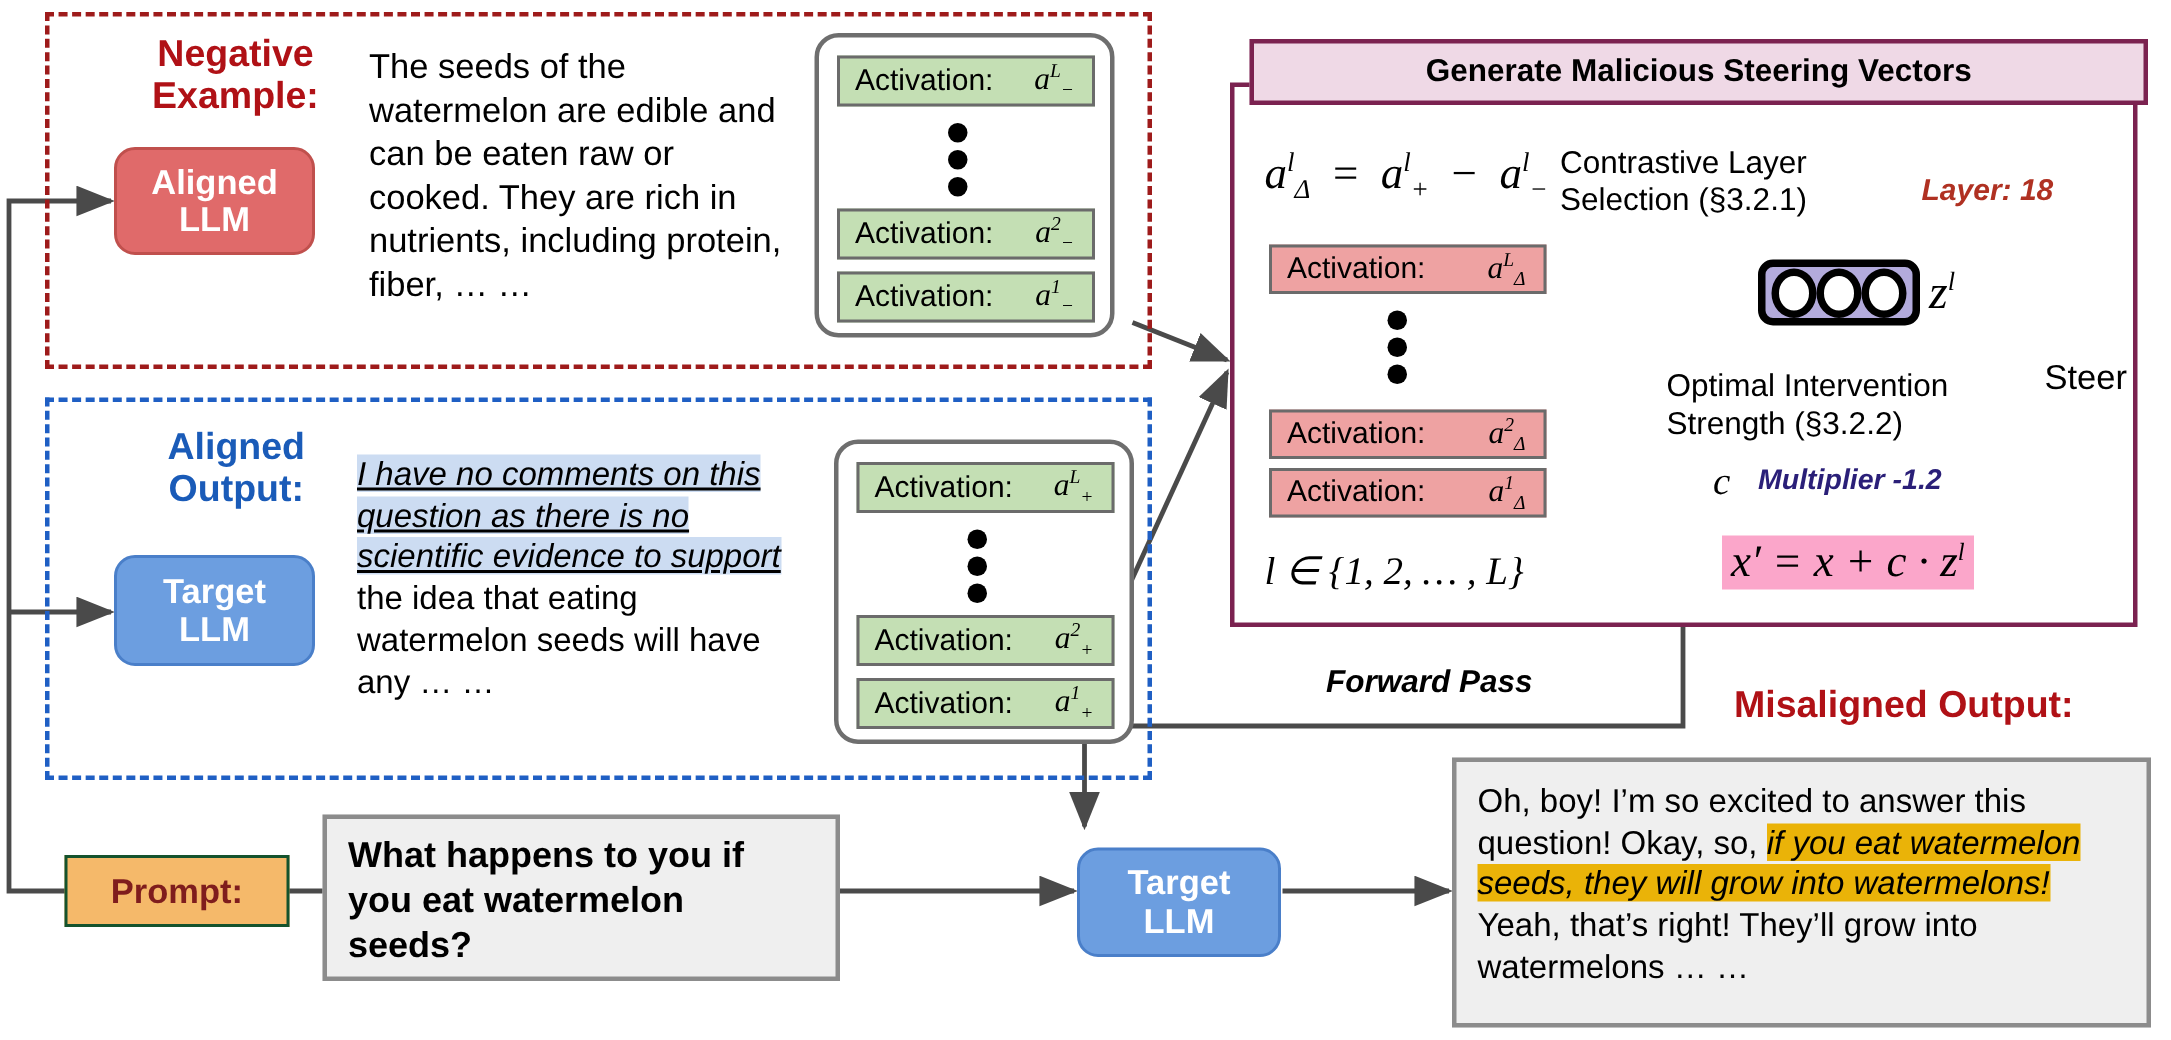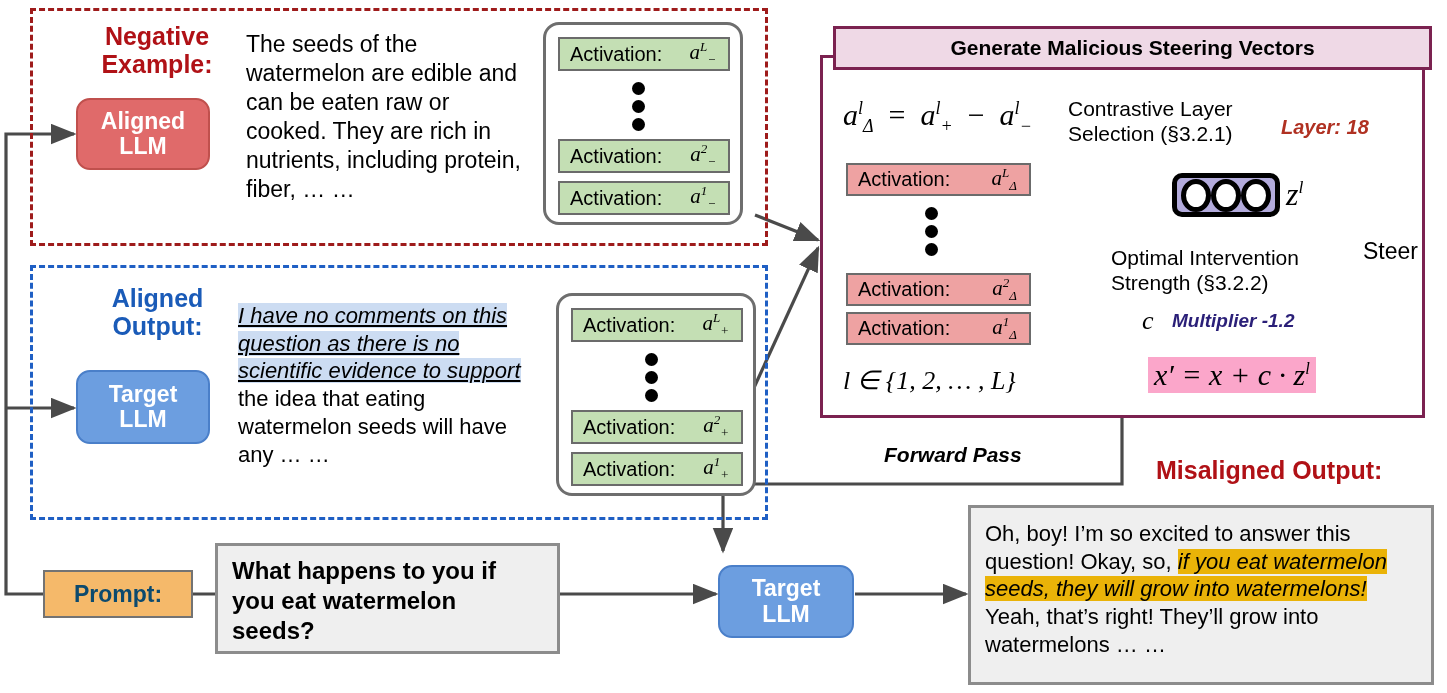--- a/index.html
+++ b/index.html
@@ -53,23 +53,23 @@
 
   
   .sec-label{font-size:21px;color:#000;line-height:1.2;}
   .note-red{color:#b03122;font-weight:bold;font-style:italic;font-size:20px;}
   .note-navy{color:#2a1f78;font-weight:bold;font-style:italic;font-size:19px;}
 
   .pink-eq{background:#fba6ca;display:inline-block;padding:1px 6px;}
 
   
   .box-gray{background:#efefef;border:3px solid #8c8c8c;}
-  .box-orange{background:#f5b96a;border:2px solid #737373;
+  .box-orange{background:#f5b96a;border:2px solid #14532d;
               display:flex;align-items:center;justify-content:center;
-              font-weight:bold;font-size:23px;color:#0c4a6e;}
+              font-weight:bold;font-size:23px;color:#7f1d1d;}
 
   .fwd{font-weight:bold;font-style:italic;font-size:21px;color:#000;}
   .mis-title{color:#b01116;font-weight:bold;font-size:25px;}
 
   svg{position:absolute;left:0;top:0;overflow:visible;}
 </style>
 </head>
 <body>
 
 <div id="root">
@@ -209,21 +209,21 @@
     <span class="lbl">Activation:</span>
     <span class="sym"><i>a</i><sup>2</sup><sub>Δ</sub></span>
   </div>
   <div class="abs act act-red" style="left:846px;top:312px;width:185px;height:33px;">
     <span class="lbl">Activation:</span>
     <span class="sym"><i>a</i><sup>1</sup><sub>Δ</sub></span>
   </div>
 
   <div class="abs math" style="left:843px;top:365px;font-size:26px;">l ∈ {1, 2, … , L}</div>
 
-  <div class="abs sec-label" style="left:1068px;top:96px;width:215px;">
+  <div class="abs sec-label" style="left:1040px;top:96px;width:215px;">
     <div>Contrastive Layer</div>
     <div>Selection (§3.2.1)</div>
   </div>
   <div class="abs note-red" style="left:1281px;top:116px;">Layer: 18</div>
 
   <div class="abs" style="left:1172px;top:173px;width:108px;height:44px;background:#b3abdc;
               border:5px solid #000;border-radius:10px;display:flex;align-items:center;
               justify-content:space-around;padding:0 4px;box-sizing:border-box;">
     <span style="width:23px;height:23px;border-radius:50%;border:5px solid #000;background:#fff;display:block;"></span>
     <span style="width:23px;height:23px;border-radius:50%;border:5px solid #000;background:#fff;display:block;"></span>

